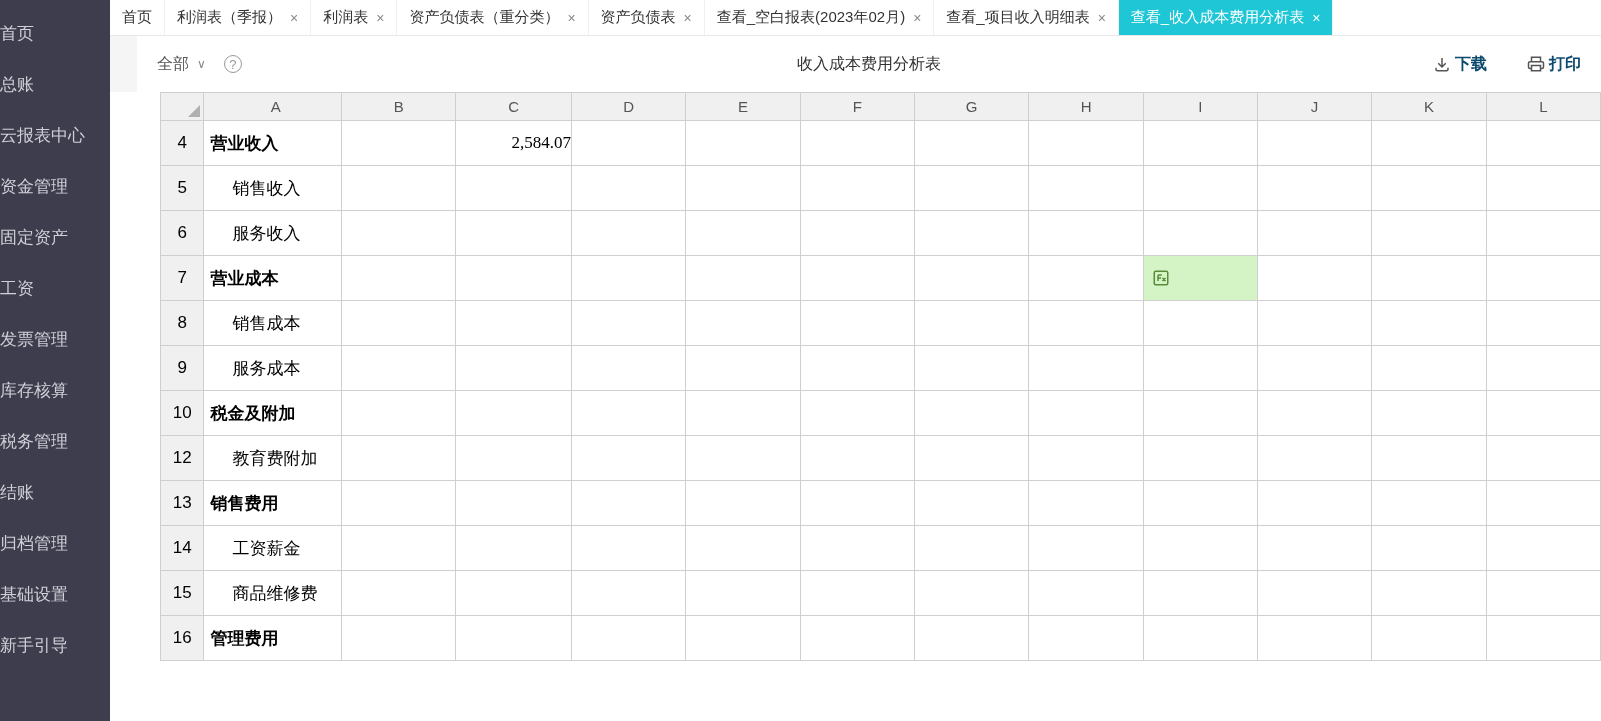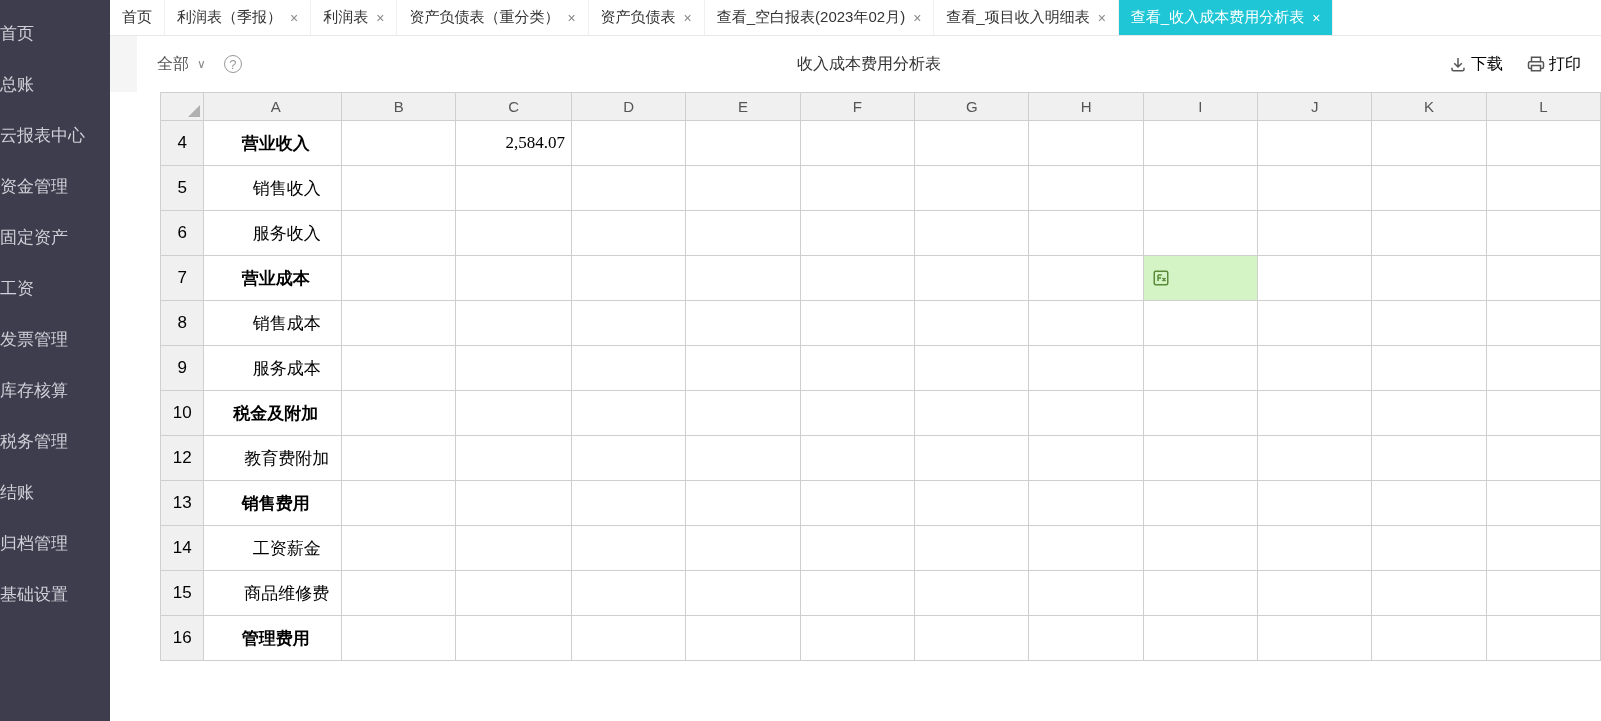--- a/index.html
+++ b/index.html
@@ -84,23 +84,24 @@
   position: absolute;
   left: 50%;
   transform: translateX(-50%);
   font-size: 16px;
   color: #333;
   font-family: "SimSun", serif;
 }
 .actions {
   margin-left: auto;
   display: flex;
-  gap: 24px;
+  gap: 40px;
   font-size: 16px;
-  color: #000000;
+  color: #0c4a6e;
+  font-weight: bold;
 }
 .action { display: flex; align-items: center; gap: 4px; cursor: pointer; }
 .icon-svg { width: 18px; height: 18px; }
 
 .sheet-wrapper {
   flex: 1;
   background: #fff;
   margin: 0;
   overflow: hidden;
   padding-left: 50px;
@@ -129,22 +130,22 @@
 .corner::after {
   content: "";
   position: absolute;
   right: 3px; bottom: 3px;
   width: 0; height: 0;
   border-left: 12px solid transparent;
   border-bottom: 12px solid #b0b0b0;
 }
 .bold { font-weight: bold; }
 .indent { padding-left: 28px !important; }
-.num { text-align: right; padding-right: 6px; font-family: "SimSun", serif; }
-.cell-label { font-family: Liberation Mono, monospace; text-align: center; }
+.num { text-align: right; font-family: "SimSun", serif; }
+.cell-label { font-family: Liberation Mono, monospace; }
 .fx-cell { background: #d4f4c6 !important; position: relative; }
 .fx-icon {
   position: absolute;
   left: 8px; top: 50%;
   transform: translateY(-50%);
   width: 18px; height: 18px;
 }
 </style>
 </head>
 <body>
@@ -155,20 +156,21 @@
   <div class="sidebar-item">云报表中心</div>
   <div class="sidebar-item">资金管理</div>
   <div class="sidebar-item">固定资产</div>
   <div class="sidebar-item">工资</div>
   <div class="sidebar-item">发票管理</div>
   <div class="sidebar-item">库存核算</div>
   <div class="sidebar-item">税务管理</div>
   <div class="sidebar-item">结账</div>
   <div class="sidebar-item">归档管理</div>
   <div class="sidebar-item">基础设置</div>
+  <div class="sidebar-item">新手引导</div>
 </div>
 
 <div class="main">
 
   <div class="tabbar">
     <div class="tab">
         <span>首页</span>
       </div>
     <div class="tab">
         <span>利润表（季报）</span>

